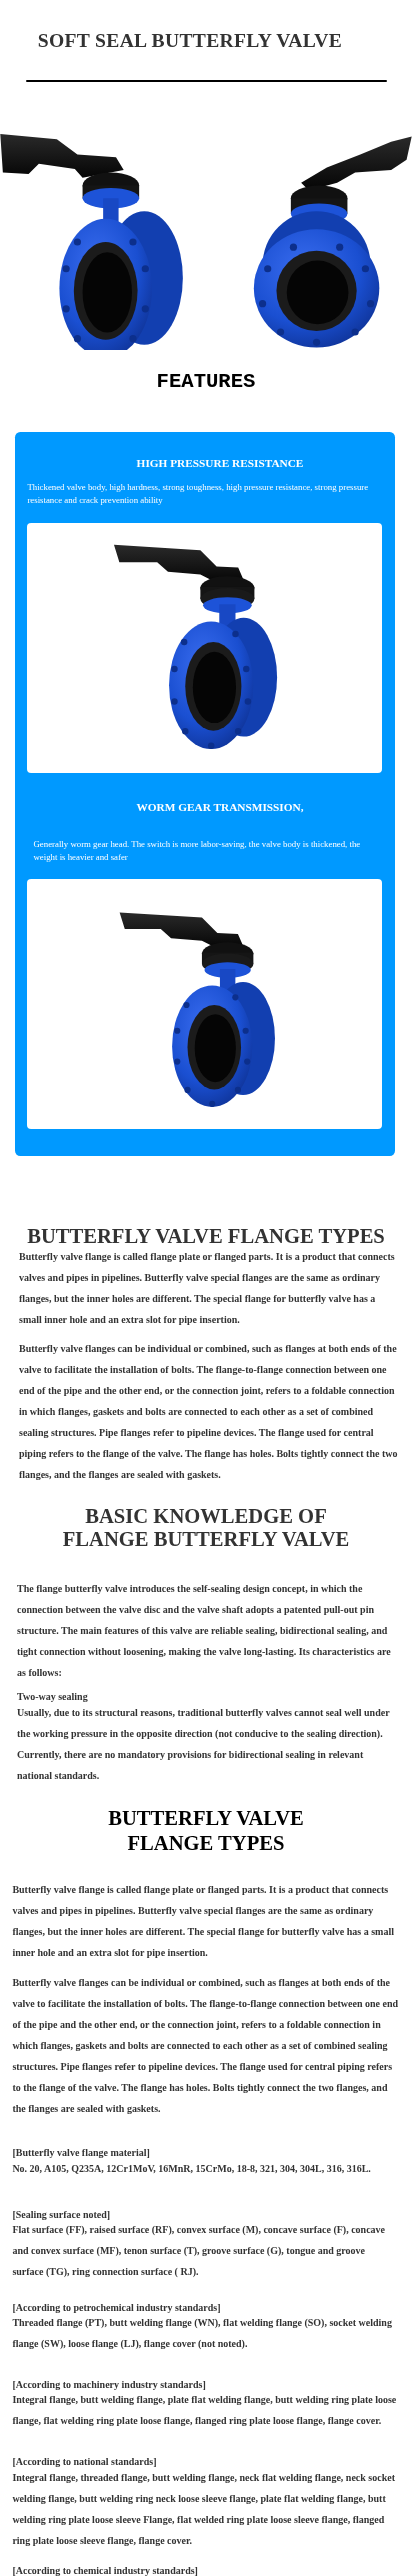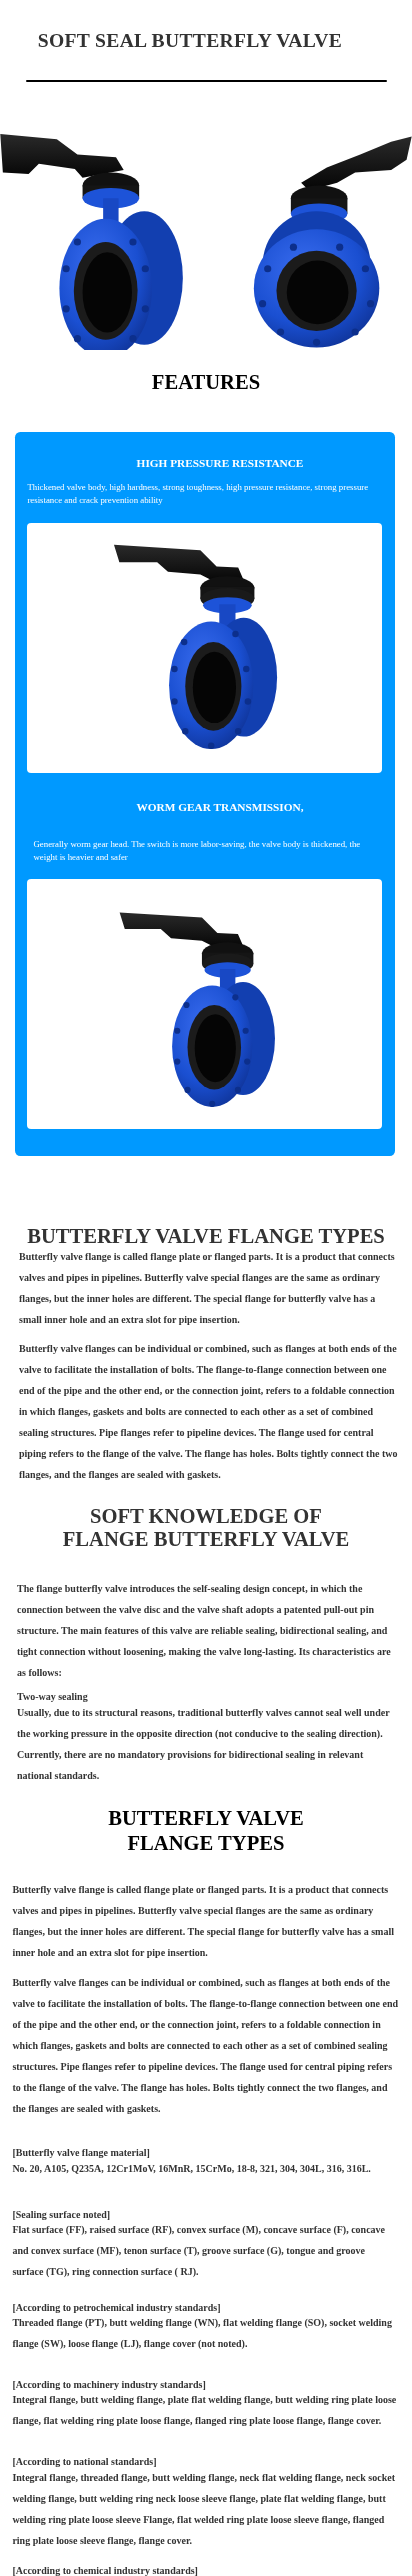--- a/index.html
+++ b/index.html
@@ -2,21 +2,21 @@
 <html style="font-size:8.2px"><head>
 <meta charset="utf-8">
 <style>
   * { box-sizing: border-box; margin: 0; padding: 0; }
   html, body { width: 412px; background: #ffffff; }
   body { position: relative; height: 2666px; overflow: hidden; font-family: "Liberation Serif", "DejaVu Serif", serif; color: #333333; }
   .abs { position: absolute; }
   .page-title { left: 0; width: 380px; top: 30px; text-align: center; font-weight: bold; font-size: 19.6px; color: #333333; letter-spacing: 0.3px; }
   .divider { left: 26px; width: 361px; top: 80px; height: 2.1px; background: #000; border-radius: 1px; }
   .section-heading { left: 0; width: 412px; text-align: center; font-weight: bold; font-size: 20.6px; color: #333333; line-height: 24px; }
-  .features-heading { color: #000; font-size: 20.6px; }
+  .features-heading { color: #000; font-size: 20.6px; font-family: Liberation Mono, monospace; }
   .blue-card { left: 15px; width: 380px; top: 432px; height: 724px; background: #0099ff; border-radius: 5.2px; }
   .card-heading { position: absolute; left: 0; width: 410px; text-align: center; color: #fff; font-weight: bold; font-size: 11.3px; line-height: 17.5px; }
   .card-text { position: absolute; color: #fff; font-size: 8.8px; line-height: 13.4px; }
   .image-box { position: absolute; left: 12.4px; width: 355px; background: #fff; border-radius: 4.1px; overflow: hidden; }
   .para { position: absolute; font-size: 10px; line-height: 21px; color: #333; white-space: pre-line; font-weight: bold; }
   .para-a { left: 19px; width: 381px; }
   .para-b { left: 12.4px; width: 386px; }
   svg { display: block; }
 </style>
 </head>
@@ -136,21 +136,21 @@
     <svg width="355" height="250" viewBox="0 0 690 486">
       <use href="#valveFront" transform="translate(300,215) scale(1.0)"></use>
     </svg>
   </div>
 </div>
 
 <div class="abs section-heading" style="top:1189px;margin-top:35px;">BUTTERFLY VALVE FLANGE TYPES</div>
 <div class="para para-a" style="top:1246px;">Butterfly valve flange is called flange plate or flanged parts. It is a product that connects valves and pipes in pipelines. Butterfly valve special flanges are the same as ordinary flanges, but the inner holes are different. The special flange for butterfly valve has a small inner hole and an extra slot for pipe insertion.</div>
 <div class="para para-a" style="top:1338px;">Butterfly valve flanges can be individual or combined, such as flanges at both ends of the valve to facilitate the installation of bolts. The flange-to-flange connection between one end of the pipe and the other end, or the connection joint, refers to a foldable connection in which flanges, gaskets and bolts are connected to each other as a set of combined sealing structures. Pipe flanges refer to pipeline devices. The flange used for central piping refers to the flange of the valve. The flange has holes. Bolts tightly connect the two flanges, and the flanges are sealed with gaskets.</div>
 
-<div class="abs section-heading" style="top:1504px;">SOFT KNOWLEDGE OF</div>
+<div class="abs section-heading" style="top:1504px;">BASIC KNOWLEDGE OF</div>
 <div class="abs section-heading" style="top:1527px;">FLANGE BUTTERFLY VALVE</div>
 <div class="para para-a" style="top:1578px;left:17px;">The flange butterfly valve introduces the self-sealing design concept, in which the connection between the valve disc and the valve shaft adopts a patented pull-out pin structure. The main features of this valve are reliable sealing, bidirectional sealing, and tight connection without loosening, making the valve long-lasting. Its characteristics are as follows:</div>
 <div class="para para-a" style="top:1686px;left:17px;">Two-way sealing</div>
 <div class="para para-a" style="top:1702px;left:17px;">Usually, due to its structural reasons, traditional butterfly valves cannot seal well under the working pressure in the opposite direction (not conducive to the sealing direction). Currently, there are no mandatory provisions for bidirectional sealing in relevant national standards.</div>
 
 <div class="abs section-heading" style="top:1806px;color:#000;">BUTTERFLY VALVE</div>
 <div class="abs section-heading" style="top:1831px;color:#000;">FLANGE TYPES</div>
 <div class="para para-b" style="top:1879px;">Butterfly valve flange is called flange plate or flanged parts. It is a product that connects valves and pipes in pipelines. Butterfly valve special flanges are the same as ordinary flanges, but the inner holes are different. The special flange for butterfly valve has a small inner hole and an extra slot for pipe insertion.</div>
 <div class="para para-b" style="top:1972px;">Butterfly valve flanges can be individual or combined, such as flanges at both ends of the valve to facilitate the installation of bolts. The flange-to-flange connection between one end of the pipe and the other end, or the connection joint, refers to a foldable connection in which flanges, gaskets and bolts are connected to each other as a set of combined sealing structures. Pipe flanges refer to pipeline devices. The flange used for central piping refers to the flange of the valve. The flange has holes. Bolts tightly connect the two flanges, and the flanges are sealed with gaskets.</div>
 

